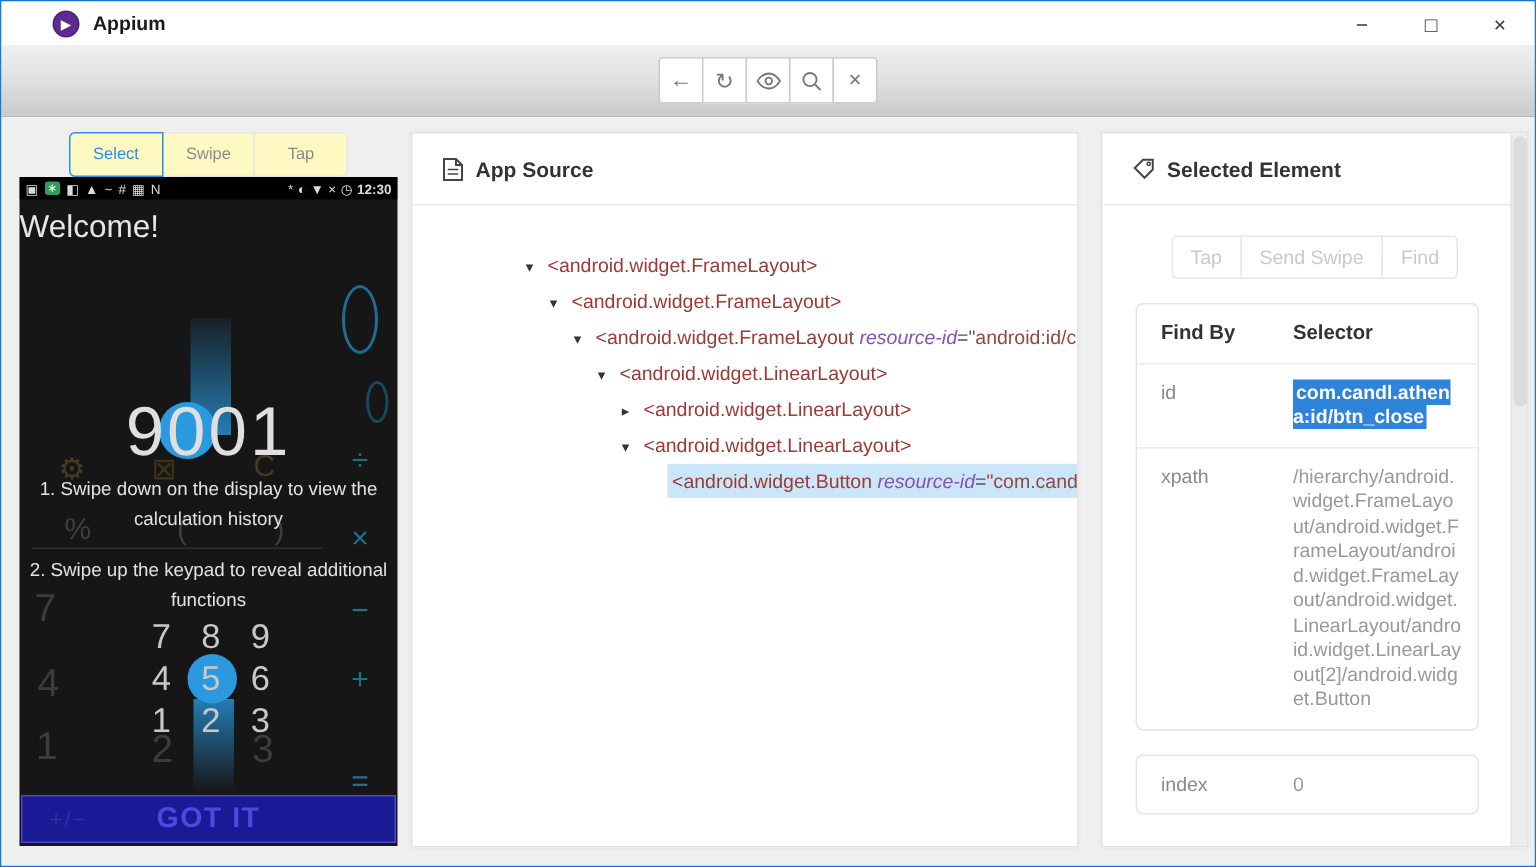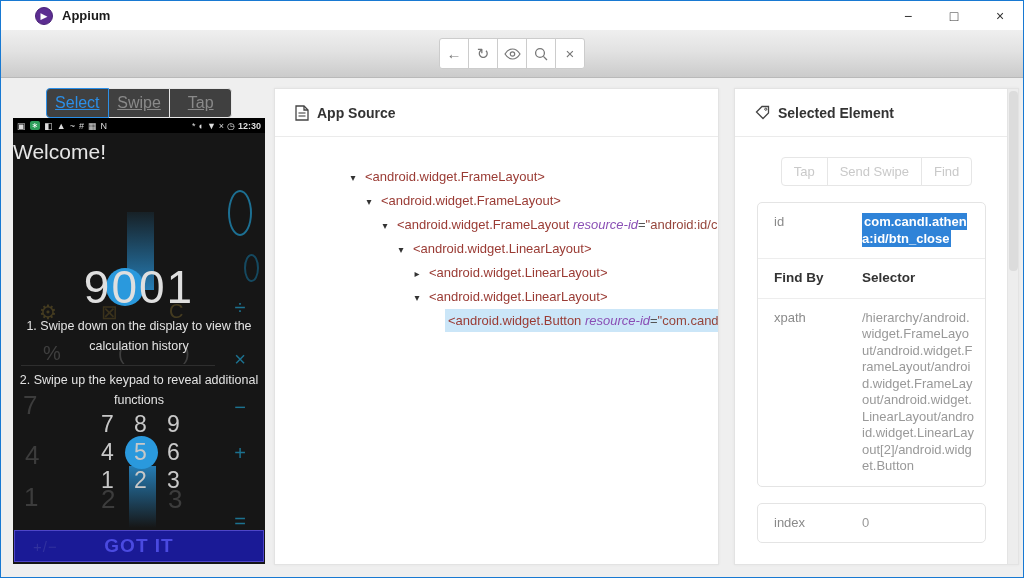--- a/index.html
+++ b/index.html
@@ -29,22 +29,22 @@
   .tbtn:first-child { border-radius:3px 0 0 3px; margin-left:0; }
   .tbtn:last-child  { border-radius:0 3px 3px 0; }
   .tbtn svg { display:block; }
 
   
   .main { flex:1 1 auto; position:relative; background:#efefef; }
 
   
   .left { position:absolute; left:12px; top:10px; width:252px; }
   .tabs { display:flex; justify-content:center; margin:0 0 0 33px; width:186px; height:30px; }
-  .tab { flex:1; background:#404040; border:1px solid #e7e7e7; font-size:16px; color:#8a8a8a;
-         display:flex; align-items:center; justify-content:center; margin-left:-1px;text-decoration:underline; }
+  .tab { flex:1; background:#fef9c3; border:1px solid #e7e7e7; font-size:11px; color:#8a8a8a;
+         display:flex; align-items:center; justify-content:center; margin-left:-1px; }
   .tab:first-child { border-radius:4px 0 0 4px; margin-left:0; }
   .tab:last-child { border-radius:0 4px 4px 0; }
   .tab.active { color:#2b8fe8; border:1px solid #2b8fe8; z-index:2; }
 
   
   .phone { position:relative; width:252px; height:446px; background:#161616; overflow:hidden;
            margin-top:0; }
   .statusbar { position:absolute; top:0; left:0; right:0; height:15px; background:#000;
                display:flex; align-items:center; padding:0 4px; color:#dcdcdc; font-size:9px; }
   .sb-left { display:flex; gap:4px; align-items:center; }
@@ -311,27 +311,27 @@
         </svg>
         <span class="card-title">Selected Element</span>
       </div>
       <div class="sel-body">
         <div class="actions" id="actions">
             <button class="abtn">Tap</button>
             <button class="abtn">Send Swipe</button>
             <button class="abtn">Find</button>
           </div>
         <div class="tbl" id="findby-table">
+            <div class="trow thead">
+              <div class="tcell-k">Find By</div>
+              <div class="tcell-v">Selector</div>
+            </div>
             <div class="trow">
               <div class="tcell-k">id</div>
               <div class="tcell-v"><span class="selmark">com.candl.athena:id/btn_close</span></div>
-            </div>
-            <div class="trow thead">
-              <div class="tcell-k">Find By</div>
-              <div class="tcell-v">Selector</div>
             </div>
             <div class="trow">
               <div class="tcell-k">xpath</div>
               <div class="tcell-v">/hierarchy/android.widget.FrameLayout/android.widget.FrameLayout/android.widget.FrameLayout/android.widget.LinearLayout/android.widget.LinearLayout[2]/android.widget.Button</div>
             </div>
           </div>
         <div class="tbl" id="attr-table">
             <div class="trow">
               <div class="tcell-k">index</div>
               <div class="tcell-v">0</div>

